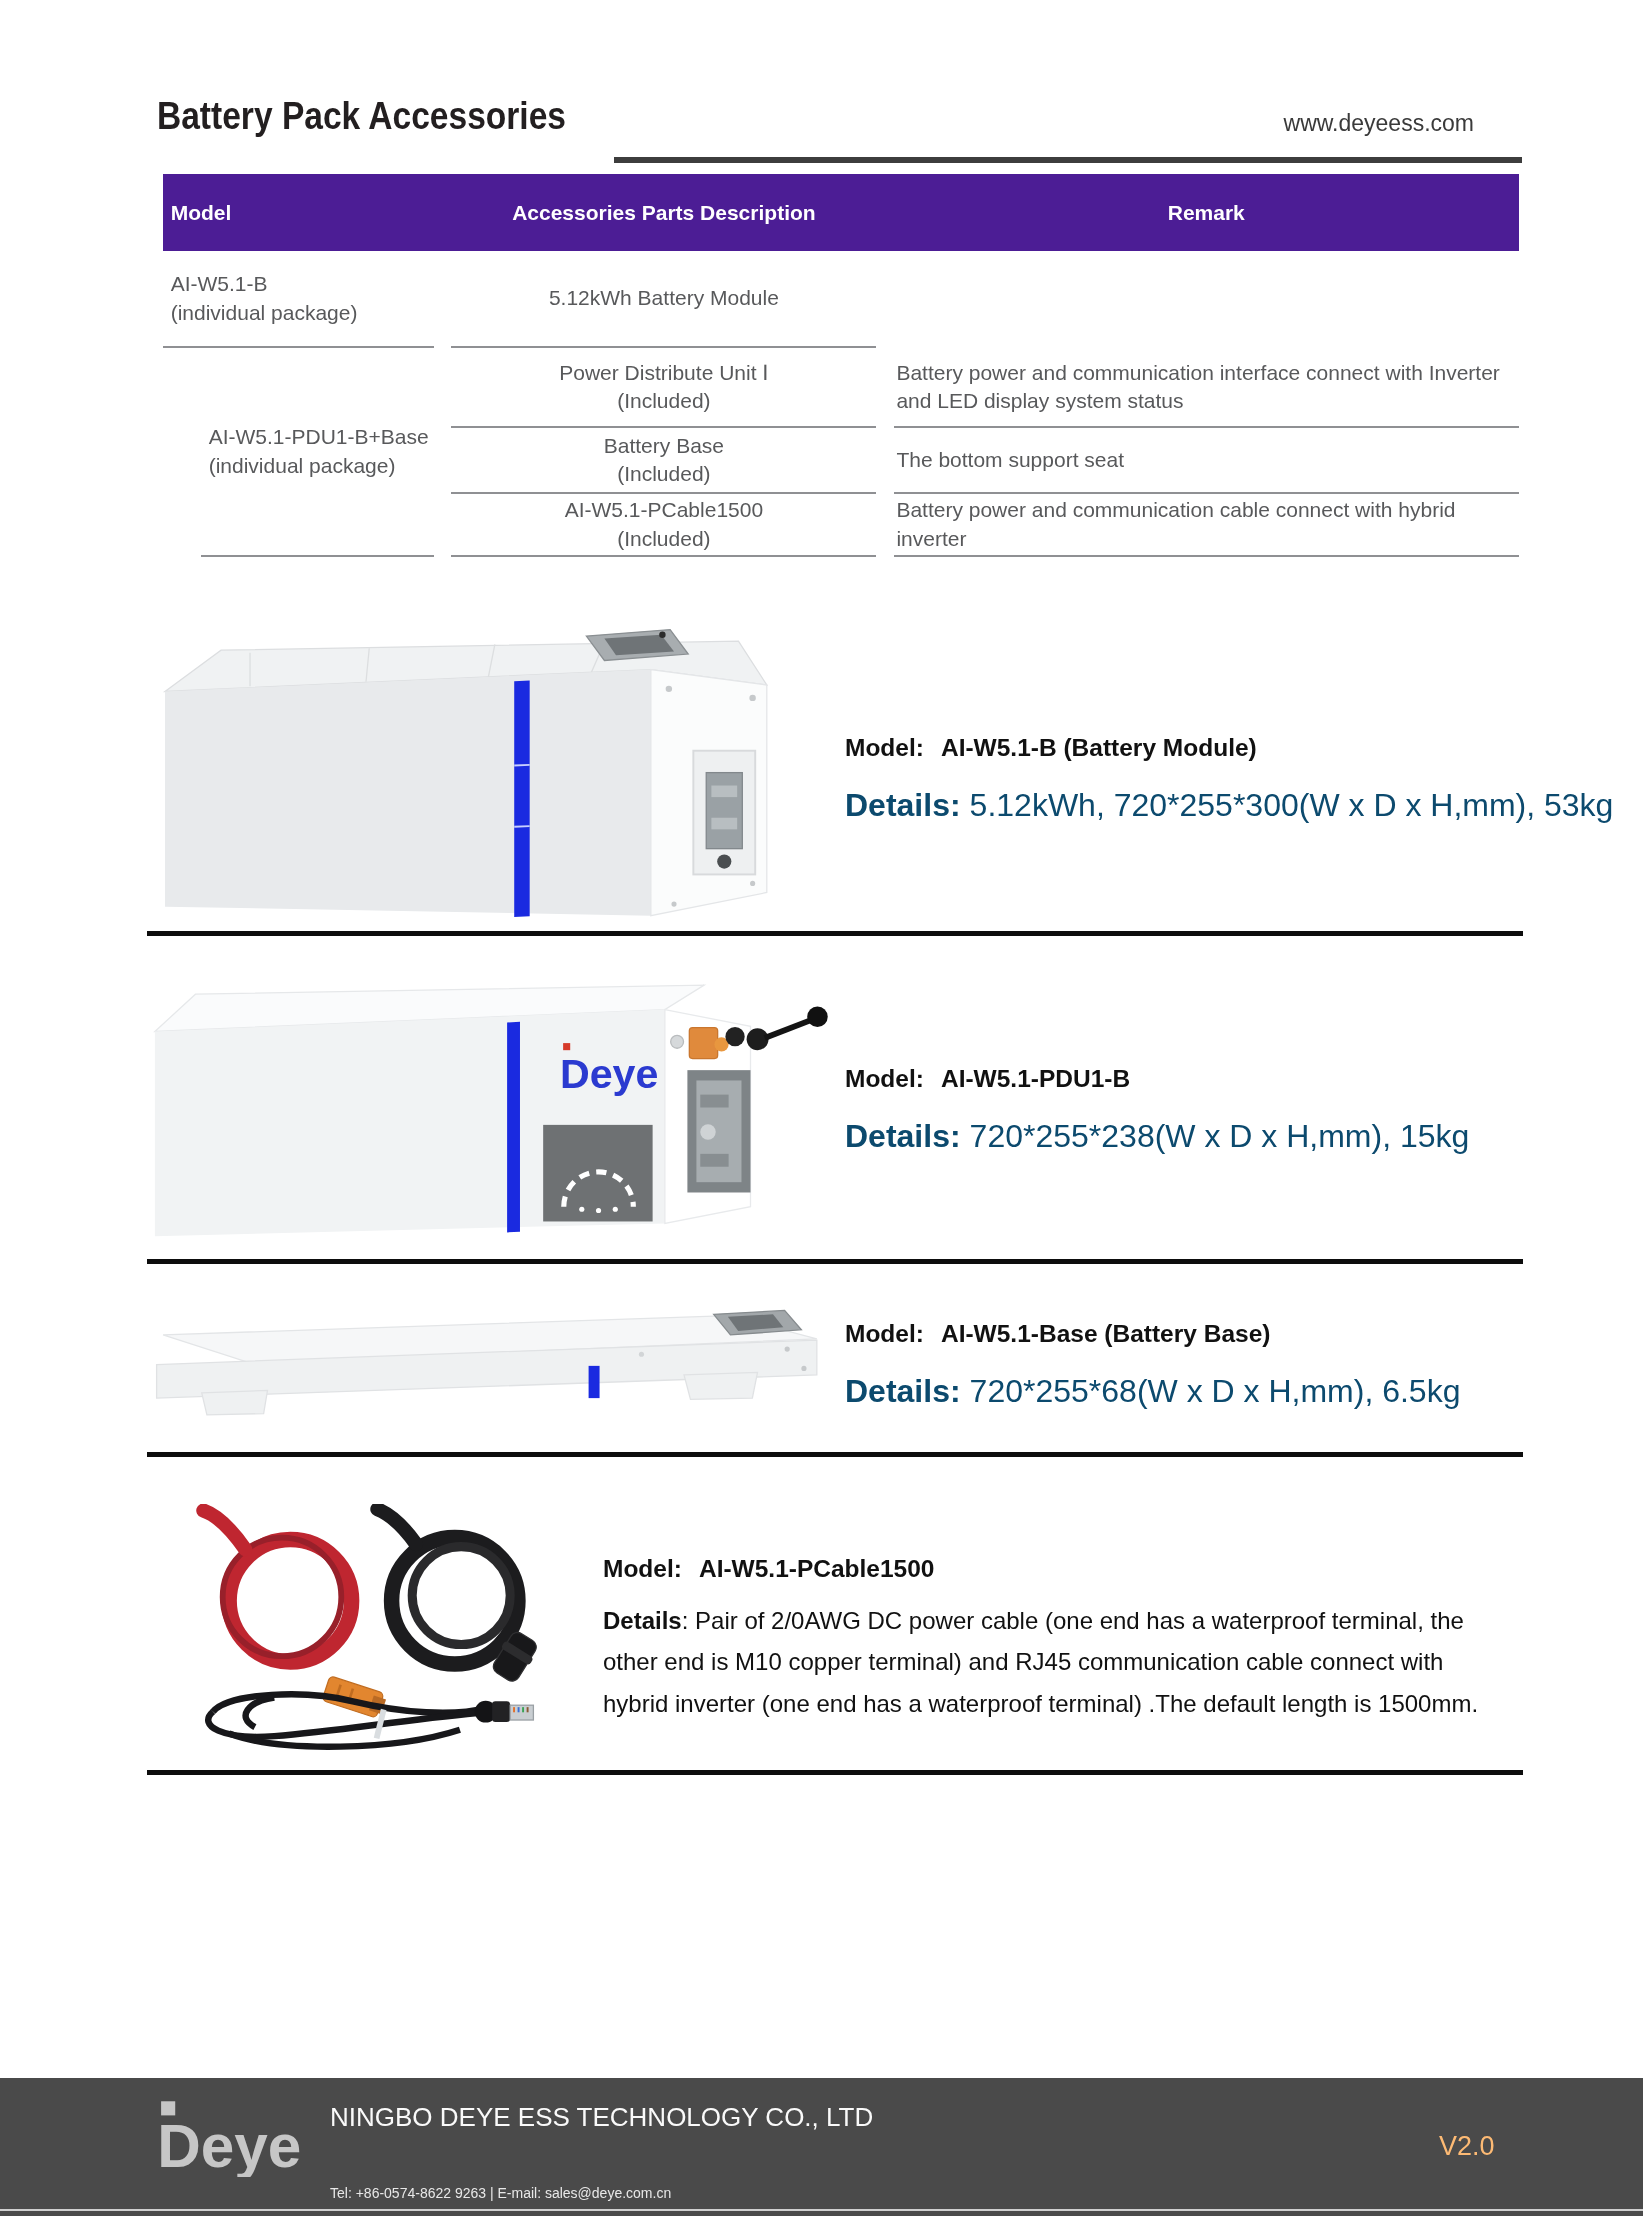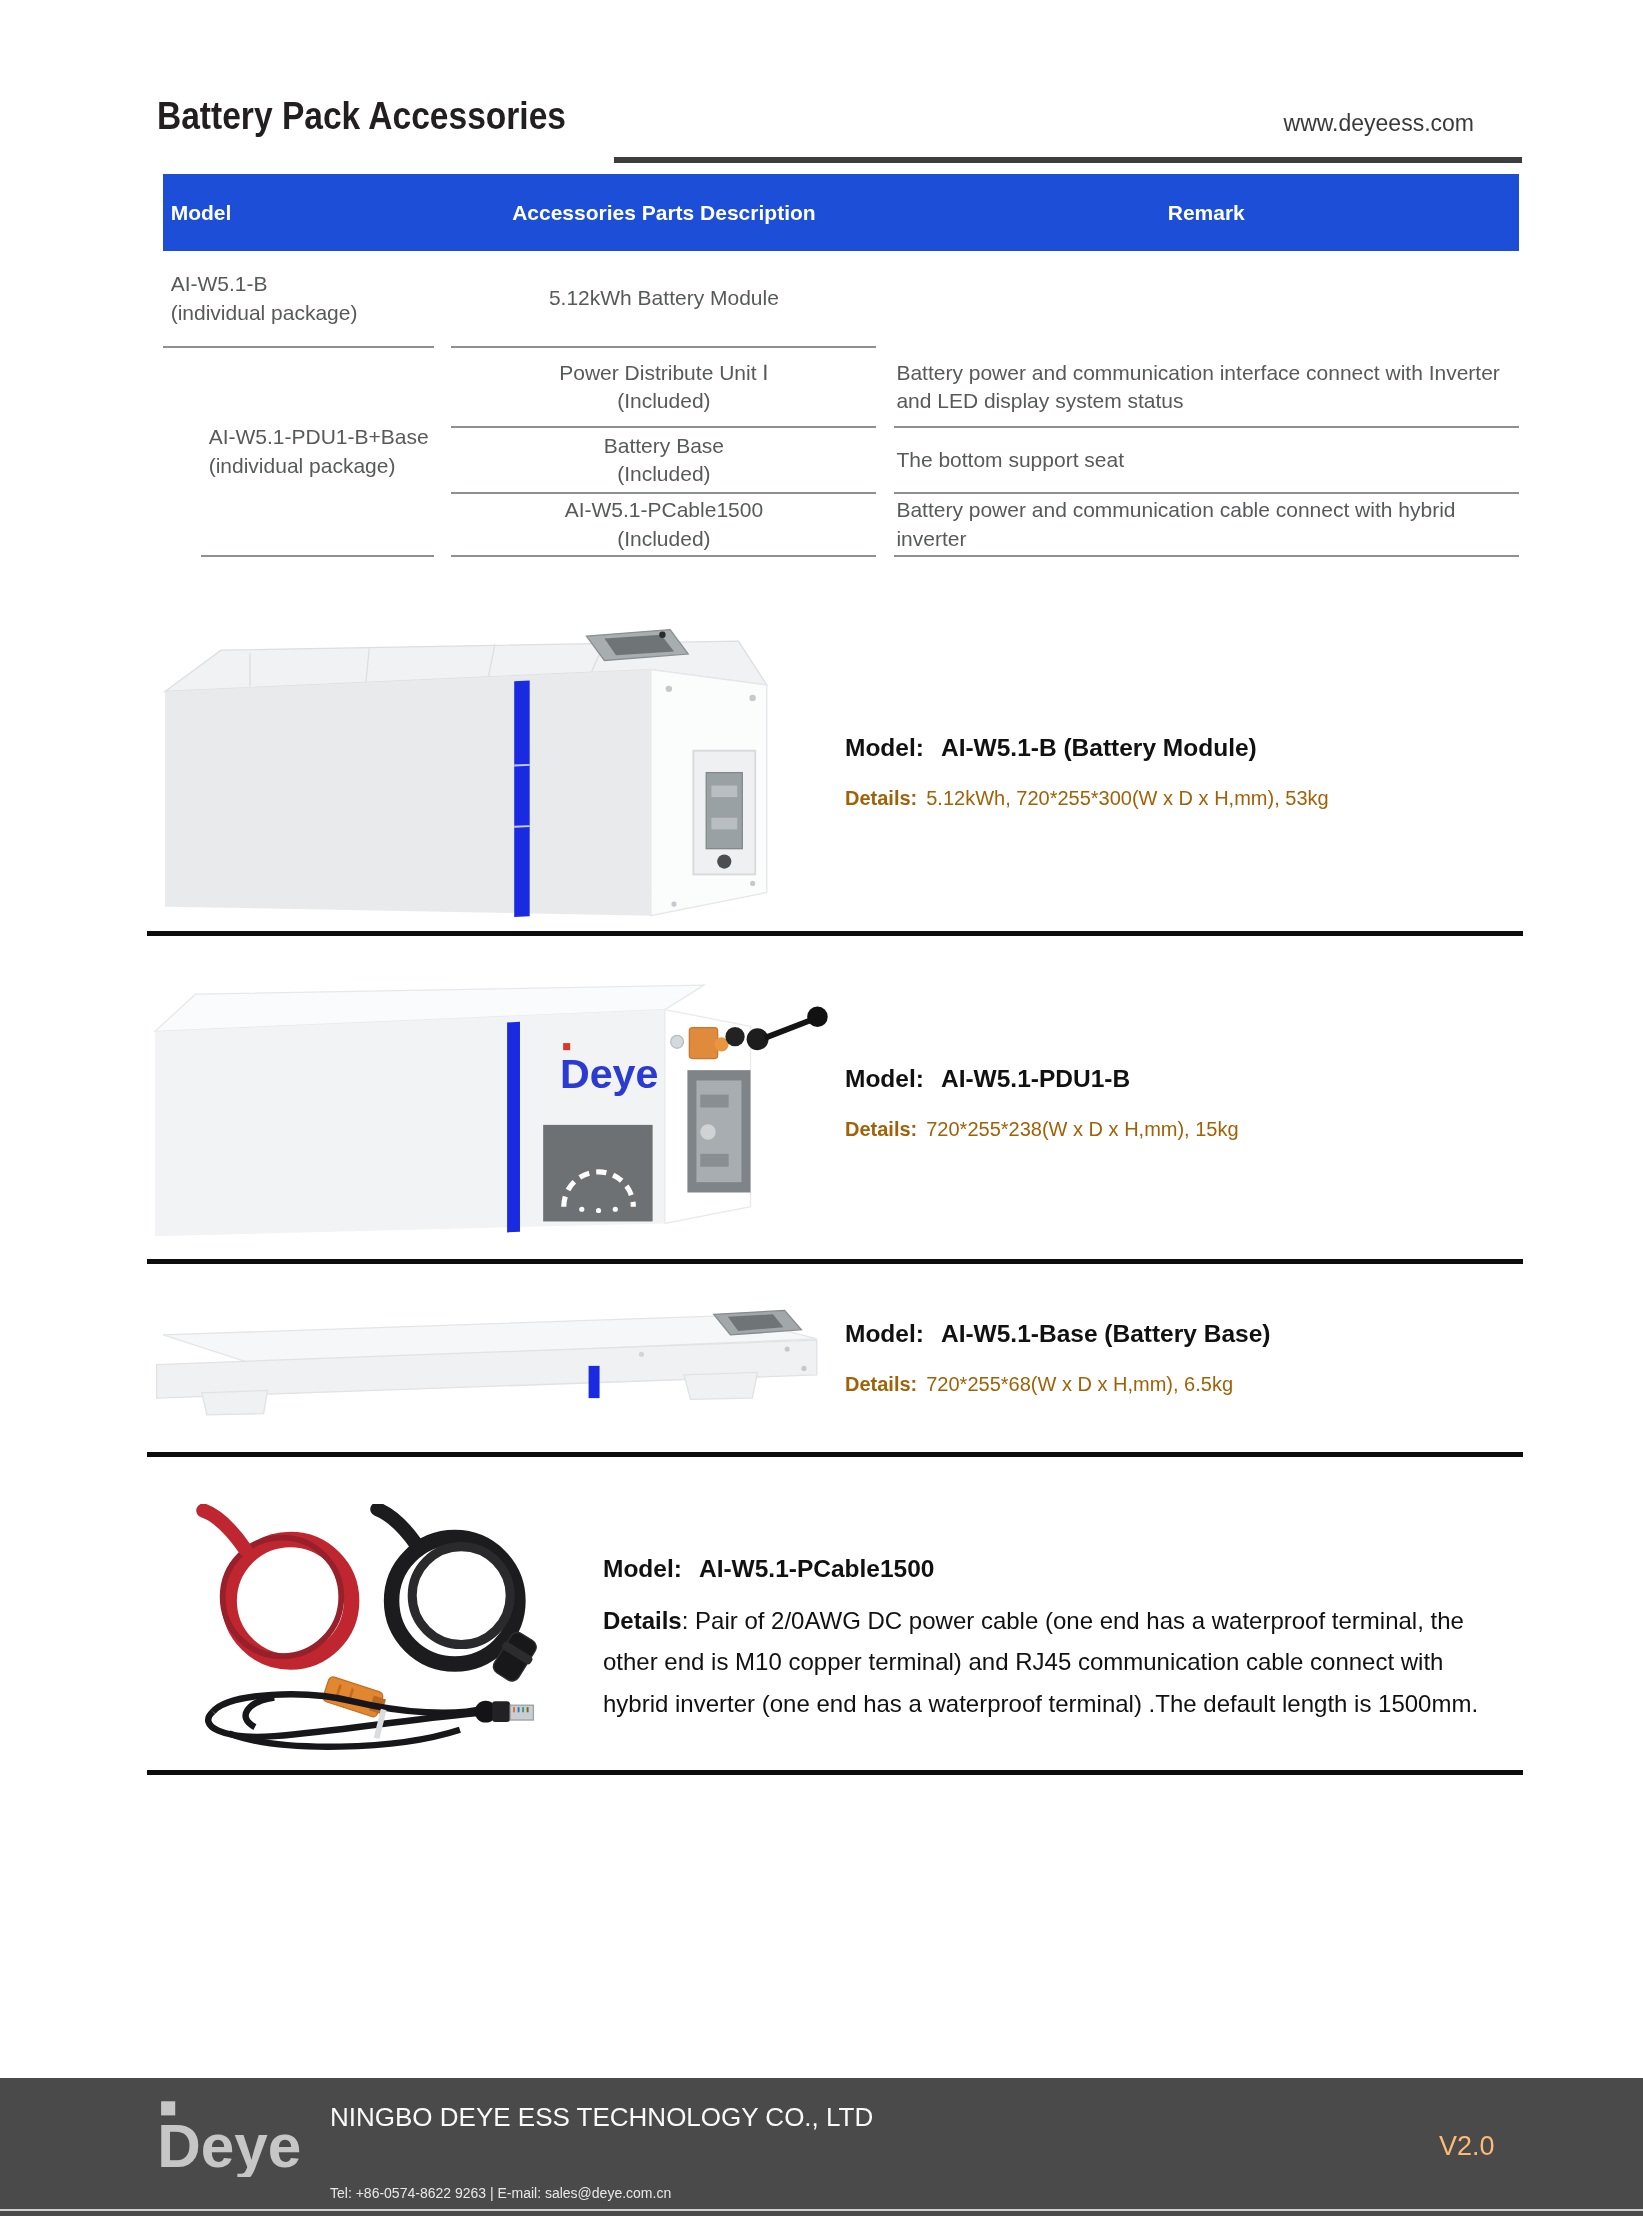--- a/index.html
+++ b/index.html
@@ -14,21 +14,21 @@
   }
   .website{
     position:absolute;left:1216px;top:110px;width:258px;text-align:right;
     font-size:23px;color:#3a3a3a;
   }
   .title-rule{position:absolute;left:614px;top:157px;width:908px;height:5.8px;background:#3d3d3d;}
 
   
   .acc-table{position:absolute;left:163px;top:174px;width:1356px;}
   .thead{
-    height:77px;background:#1d4ed8;display:grid;
+    height:77px;background:#4c1d95;display:grid;
     grid-template-columns:271px 425px 625px;column-gap:17.4px;align-items:center;
     color:#ffffff;font-weight:bold;font-size:21px;
   }
   .th-model{padding-left:7.7px;}
   .th-desc,.th-remark{text-align:center;}
   .tbody{
     display:grid;grid-template-columns:271px 425px 625px;column-gap:17.4px;
     grid-template-rows:97px 80px 66px 63px;
     font-size:21px;color:#58595b;line-height:1.35;
   }
@@ -39,21 +39,21 @@
   .bb{border-bottom:2.6px solid #8f9093;}
   .gm{grid-column:1;grid-row:2/5;margin-left:38px;}
 
   
   .divider{position:absolute;left:147px;width:1376px;height:4.5px;background:#0d0d0d;}
 
   
   .s-text{position:absolute;}
   .model-line{font-size:24.5px;font-weight:bold;color:#111;white-space:nowrap;}
   .model-line .mv{margin-left:17px;}
-  .details-line{font-size:20px;color:#a16207;margin-top:24.5px;white-space:nowrap;}
+  .details-line{font-size:32px;color:#0c4a6e;margin-top:24.5px;white-space:nowrap;}
   .details-line .dl{font-weight:bold;}
   .details-line .dv{margin-left:9px;}
   .details-para{
     position:absolute;font-size:24px;color:#111;width:906px;line-height:1.72;
     white-space:normal;
   }
   .details-para .dl{font-weight:bold;}
 
   
   .prod-img{position:absolute;}

